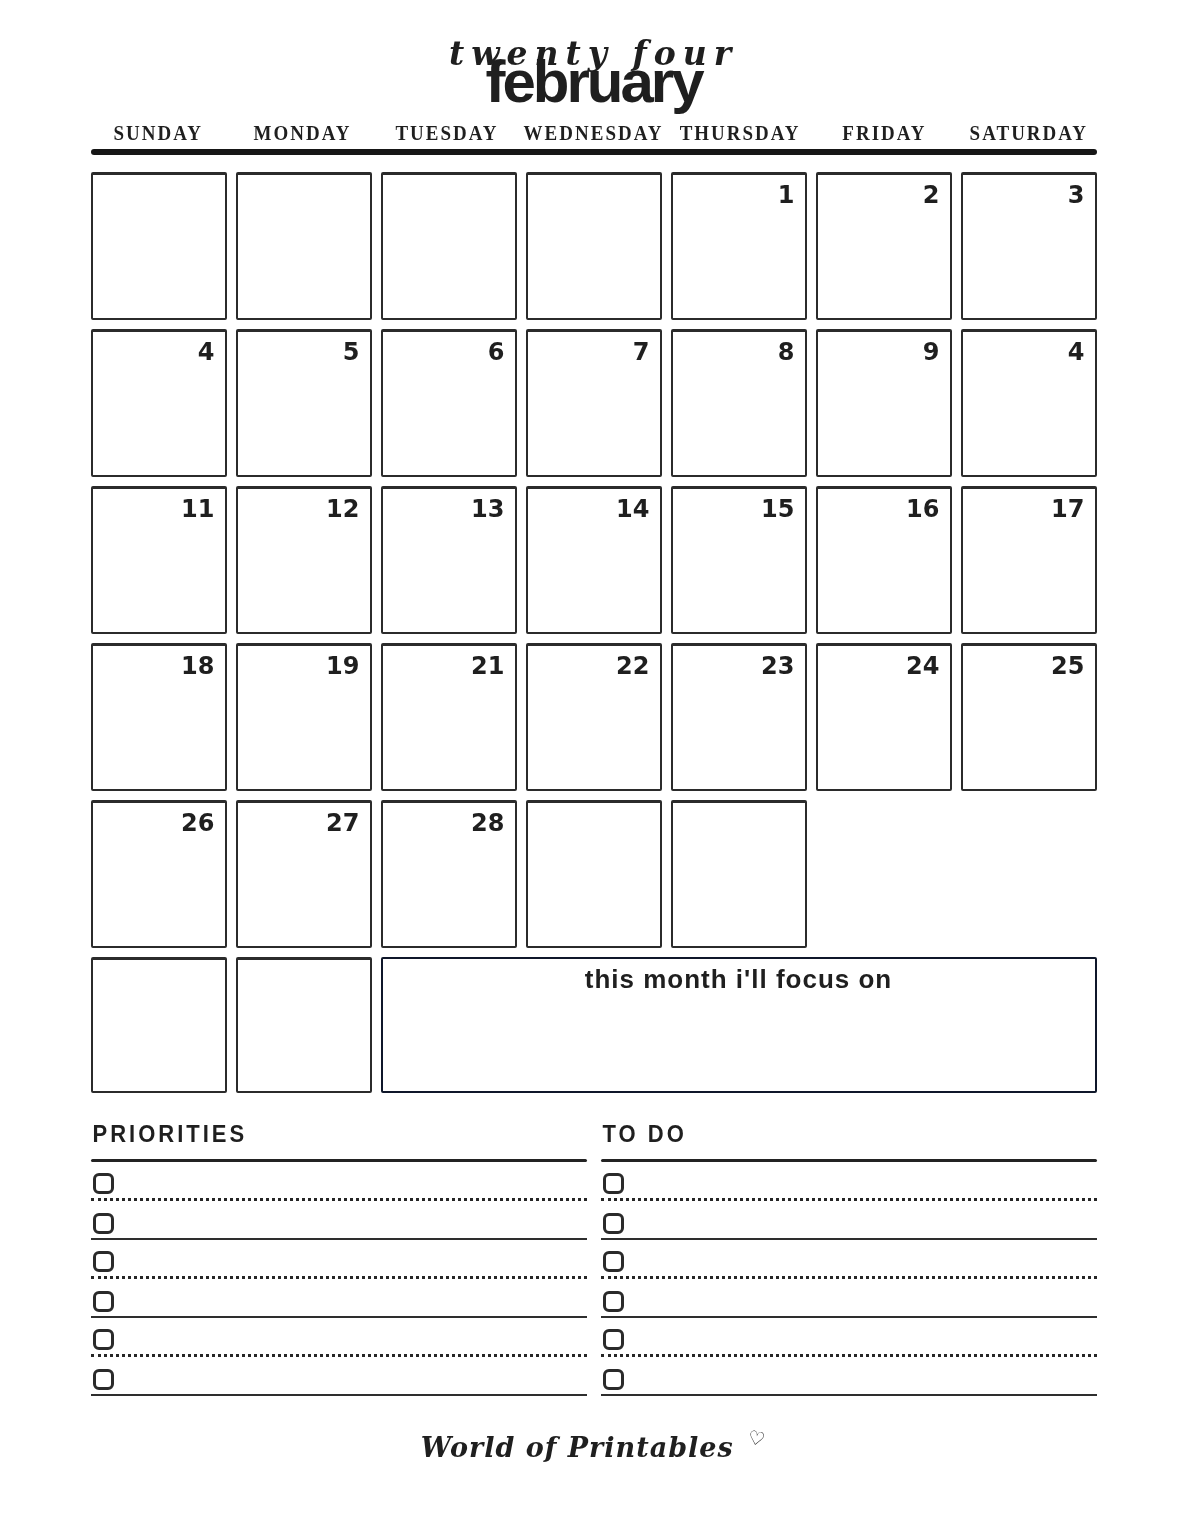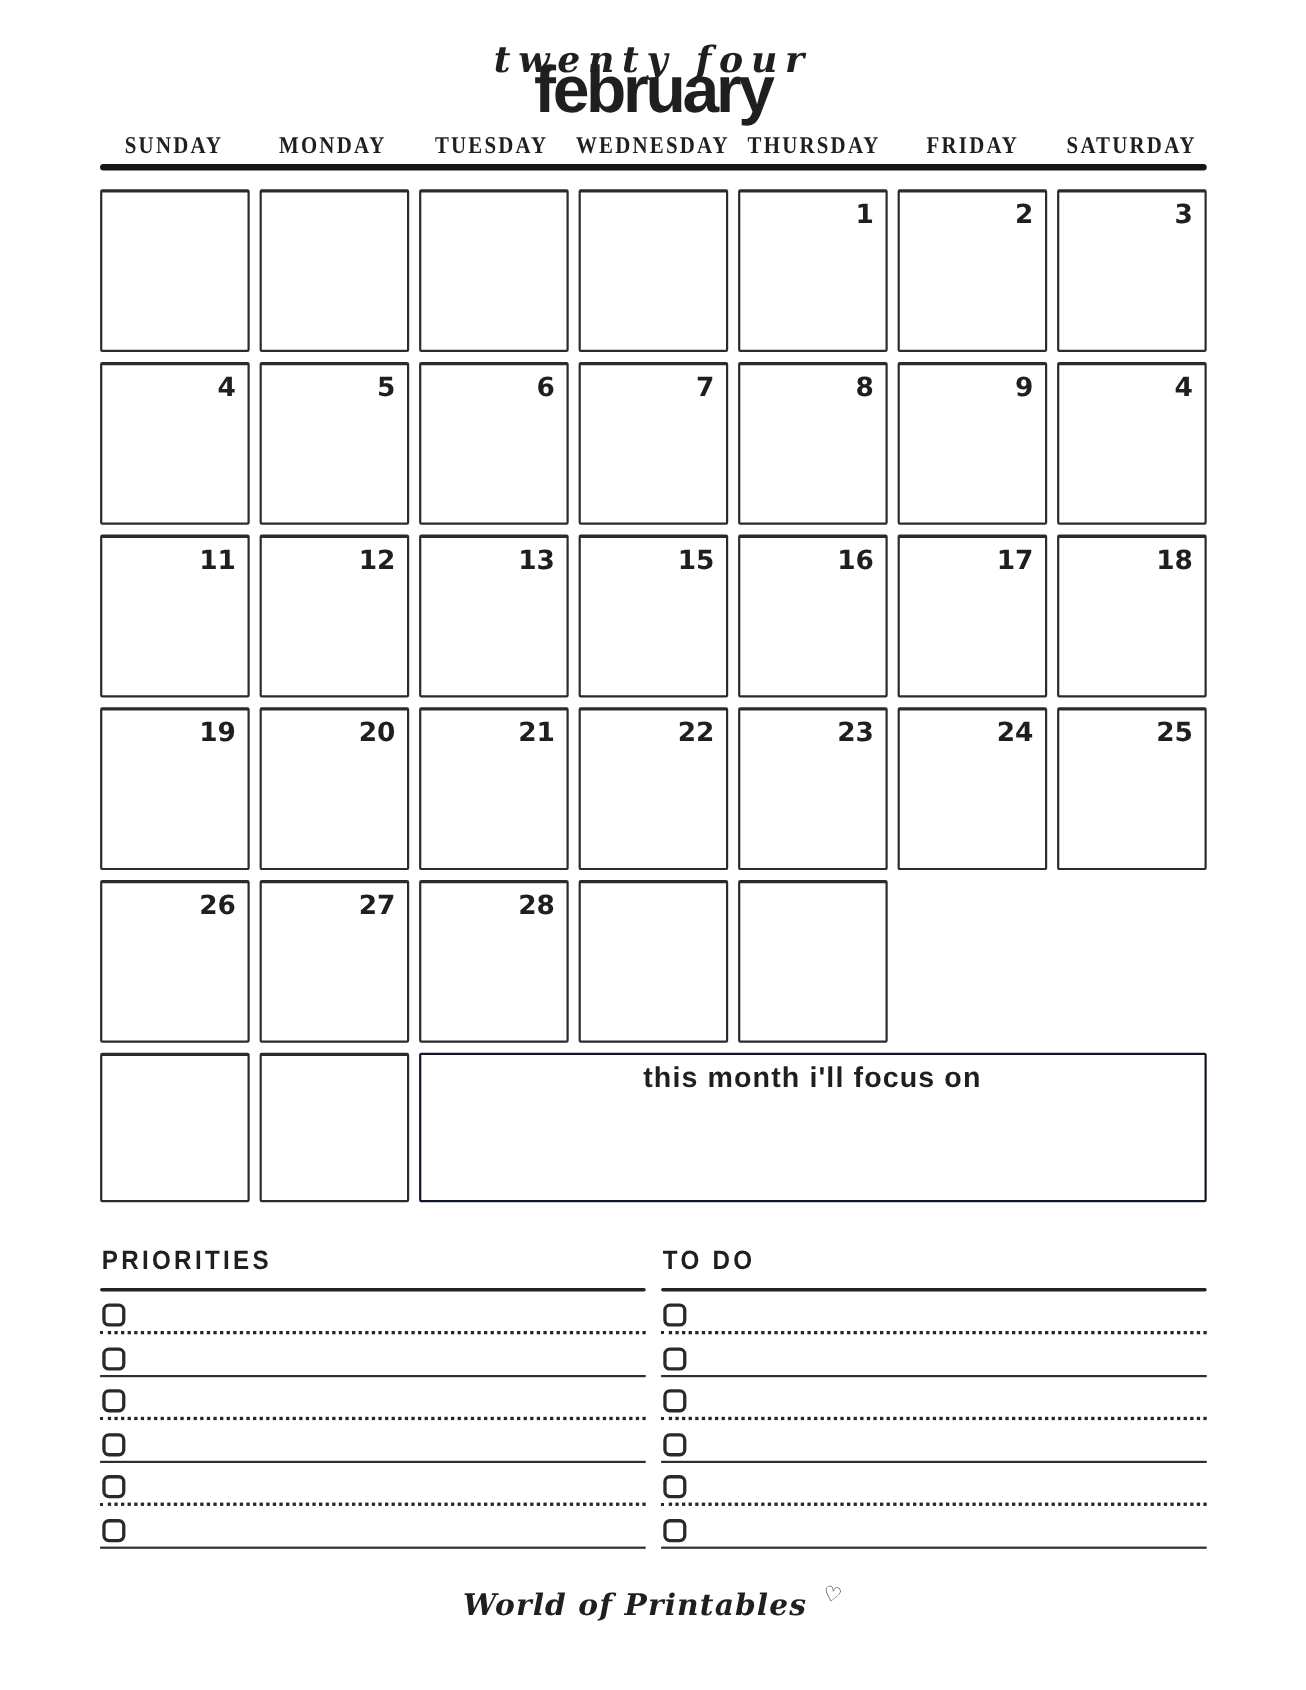--- a/index.html
+++ b/index.html
@@ -90,21 +90,21 @@
     text-align: center;
     padding-top: 5px;
   }
   .focus-box span {
     font-weight: bold;
     font-size: 26px;
     letter-spacing: 1px;
   }
 
   
-  .lists { display: flex; gap: 14px; margin-top: 40px; }
+  .lists { display: flex; gap: 14px; margin-top: 28px; }
   .list-col { flex: 1; }
   .list-col h2 {
     font-size: 22px;
     font-weight: bold;
     letter-spacing: 3px;
     margin: 0 0 12px 2px;
     transform: scaleY(1.1);
     transform-origin: left;
   }
   .list-rule { height: 3px; background: #232323; border-radius: 2px; }
@@ -169,26 +169,26 @@
       <div class="day-cell"><span>4</span></div>
       <div class="day-cell"><span>5</span></div>
       <div class="day-cell"><span>6</span></div>
       <div class="day-cell"><span>7</span></div>
       <div class="day-cell"><span>8</span></div>
       <div class="day-cell"><span>9</span></div>
       <div class="day-cell"><span>4</span></div>
       <div class="day-cell"><span>11</span></div>
       <div class="day-cell"><span>12</span></div>
       <div class="day-cell"><span>13</span></div>
+      <div class="day-cell"><span>14</span></div>
       <div class="day-cell"><span>15</span></div>
       <div class="day-cell"><span>16</span></div>
       <div class="day-cell"><span>17</span></div>
       <div class="day-cell"><span>18</span></div>
       <div class="day-cell"><span>19</span></div>
-      <div class="day-cell"><span>20</span></div>
       <div class="day-cell"><span>21</span></div>
       <div class="day-cell"><span>22</span></div>
       <div class="day-cell"><span>23</span></div>
       <div class="day-cell"><span>24</span></div>
       <div class="day-cell"><span>25</span></div>
       <div class="day-cell"><span>26</span></div>
       <div class="day-cell"><span>27</span></div>
       <div class="day-cell"><span>28</span></div>
       <div class="day-cell"></div>
       <div class="day-cell"></div>

